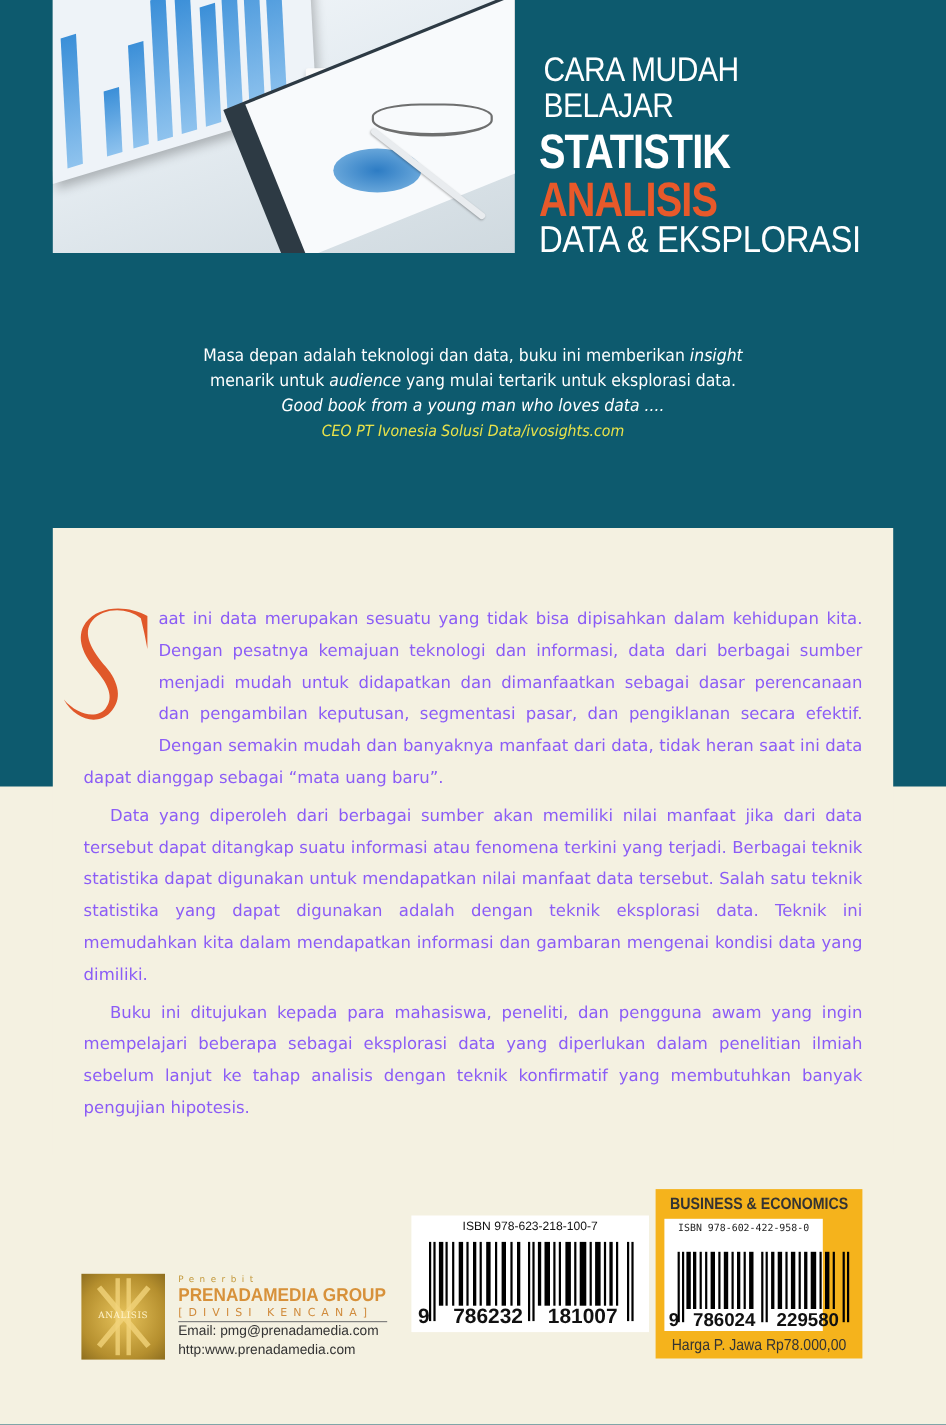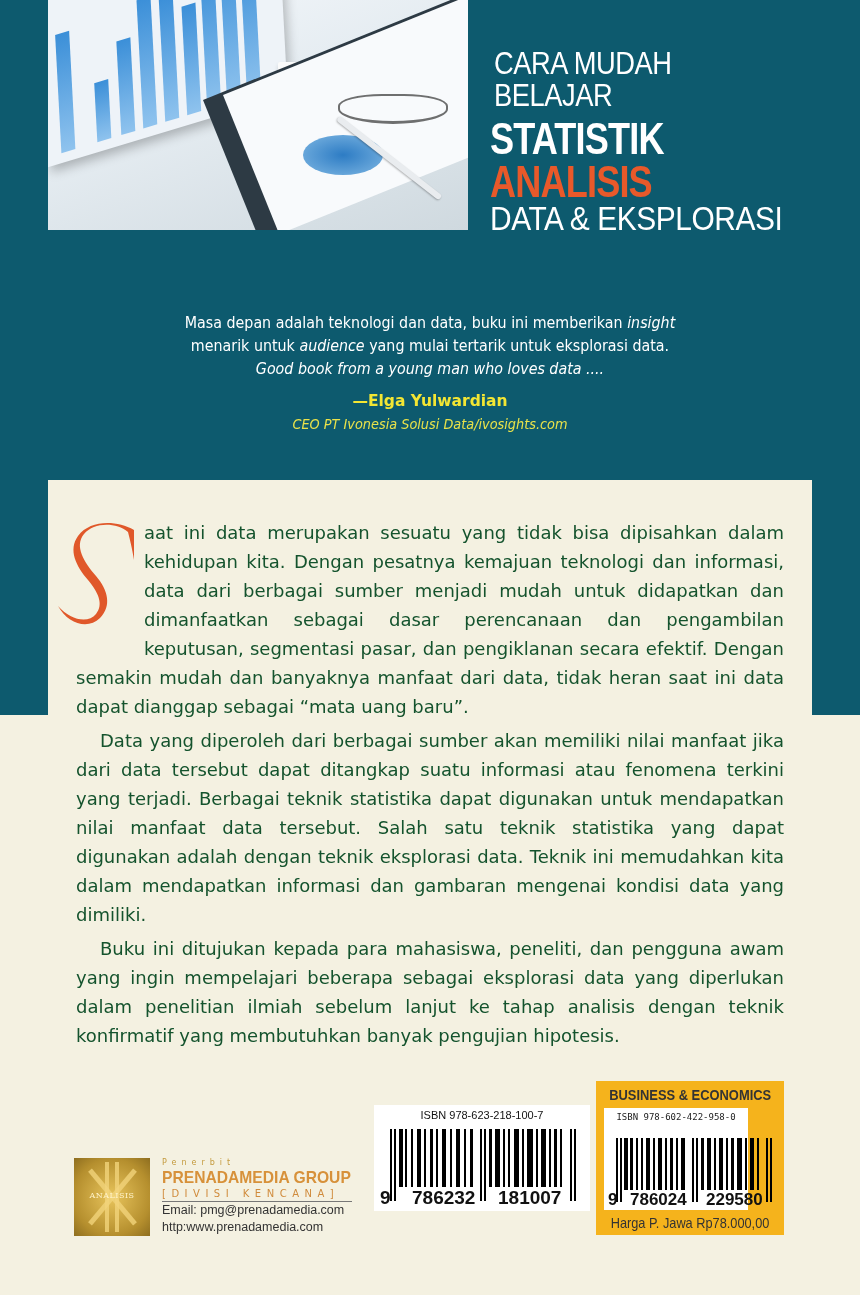--- a/index.html
+++ b/index.html
@@ -39,22 +39,22 @@
   .title .l5 { position: absolute; top: 154px; left: 0; font-size: 34px; }
 
   .quote { position: absolute; left: 100px; top: 312px; width: 660px; text-align: center; color: #ffffff;
     font-family: "DejaVu Sans", sans-serif; font-size: 15.5px; line-height: 23px; }
   .quote .q { display: block; transform: scaleX(0.92); }
   .quote i { font-style: italic; }
   .quote .author { color: #f3e633; font-weight: bold; margin-top: 9px; display: block; }
   .quote .role { color: #e9e24a; font-style: italic; font-size: 14px; display: block; transform: scaleX(0.92); }
 
   .panel { position: absolute; left: 48px; top: 480px; width: 764px; height: 570px; background: #f4f1e1; }
-  .body-text { position: absolute; left: 76px; top: 518px; width: 708px; color: #14532d; font-family: "DejaVu Sans", sans-serif;
-    font-size: 18px; line-height: 29px; text-align: justify; }
+  .body-text { position: absolute; left: 76px; top: 548px; width: 708px; color: #8b5cf6; font-family: "DejaVu Sans", sans-serif;
+    font-size: 15px; line-height: 29px; text-align: justify; }
   .body-text p { margin-bottom: 5px; }
   .body-text .indent { text-indent: 24px; }
   .dropcap { float: left; width: 86px; height: 116px; margin-left: -22px; margin-right: 4px; margin-top: 2px; }
 
   .publisher { position: absolute; left: 74px; top: 1158px; width: 290px; height: 78px; }
   .logo { position: absolute; left: 0; top: 0; width: 76px; height: 78px;
     background: radial-gradient(circle at 50% 50%, #e8c45c, #b58f2e 70%, #8e6e1f); }
   .logo-x1, .logo-x2 { position: absolute; left: 36px; top: 4px; width: 5px; height: 70px; background: #f1d37a; opacity: 0.8; }
   .logo-x1 { transform: rotate(40deg); }
   .logo-x2 { transform: rotate(-40deg); }
@@ -118,21 +118,20 @@
   <div class="light l2">BELAJAR</div>
   <div class="bold l3">STATISTIK</div>
   <div class="bold orange l4">ANALISIS</div>
   <div class="light l5">DATA &amp; EKSPLORASI</div>
 </div>
 
 <div class="quote">
   <span class="q"><span>Masa depan adalah teknologi dan data, buku ini memberikan </span><i>insight</i></span>
   <span class="q"><span>menarik untuk </span><i>audience</i><span> yang mulai tertarik untuk eksplorasi data.</span></span>
   <span class="q"><i>Good book from a young man who loves data ....</i></span>
-  <span class="author">—Elga Yulwardian</span>
   <span class="role">CEO PT Ivonesia Solusi Data/ivosights.com</span>
 </div>
 
 <div class="panel"></div>
 
 <div class="body-text">
   <svg class="dropcap" viewBox="0 0 86 116">
     <path d="M74 12 C62 2 40 2 30 14 C20 26 30 42 42 56 C54 70 58 86 46 98 C34 110 14 104 4 86 C16 100 34 104 42 94 C50 84 44 72 34 60 C22 46 14 30 24 16 C36 0 62 0 80 10 L80 40 C78 28 76 20 74 12 Z" fill="#e0582a"></path>
   </svg>
   <p class="p1">aat ini data merupakan sesuatu yang tidak bisa dipisahkan dalam kehidupan kita. Dengan pesatnya kemajuan teknologi dan informasi, data dari berbagai sumber menjadi mudah untuk didapatkan dan dimanfaatkan sebagai dasar perencanaan dan pengambilan keputusan, segmentasi pasar, dan pengiklanan secara efektif. Dengan semakin mudah dan banyaknya manfaat dari data, tidak heran saat ini data dapat dianggap sebagai “mata uang baru”.</p>

